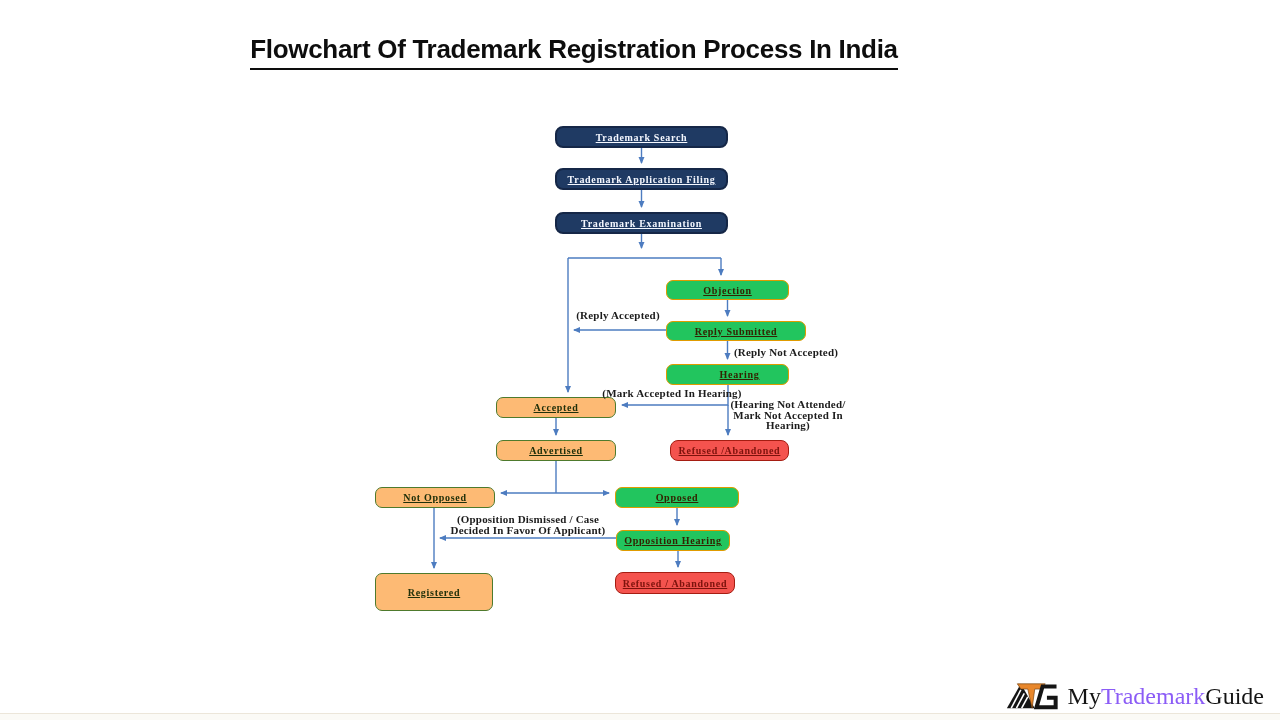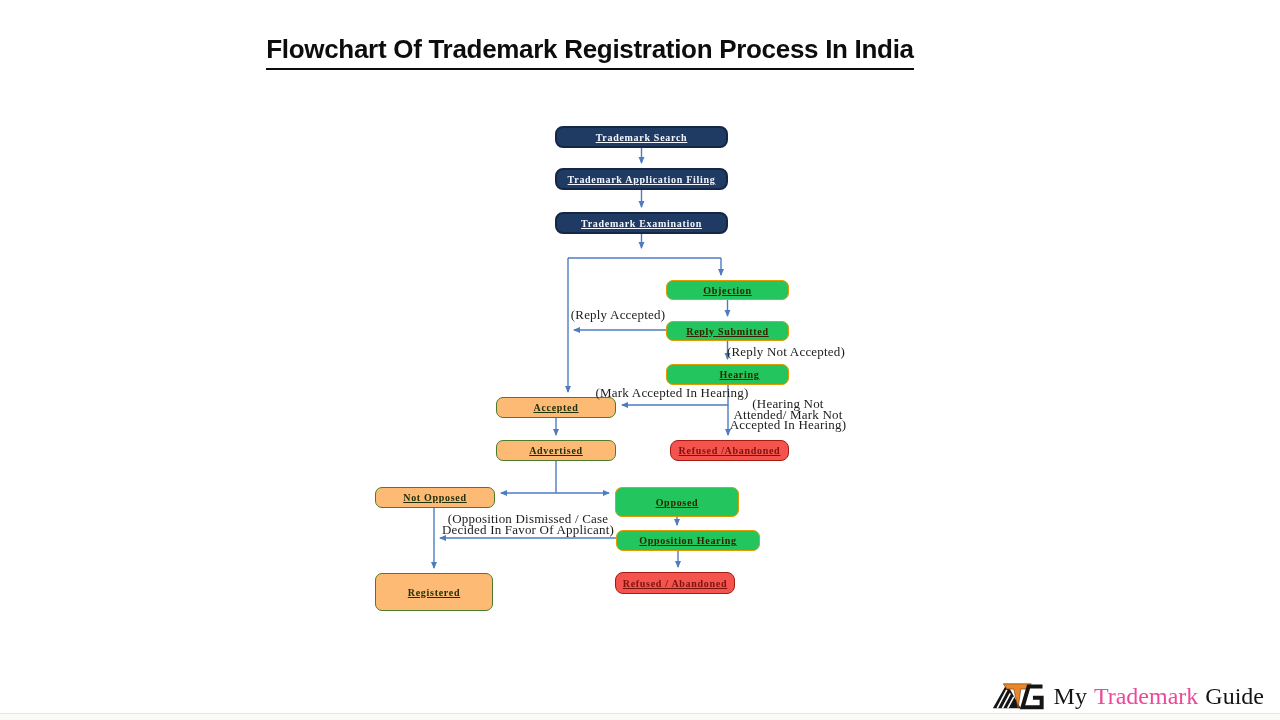--- a/index.html
+++ b/index.html
@@ -1,21 +1,21 @@
 <!DOCTYPE html>
 <html><head>
 <meta charset="utf-8">
 <style>
   html,body{margin:0;padding:0;}
   body{
     width:1280px;height:720px;position:relative;overflow:hidden;
     background:#ffffff;font-family:"Liberation Sans",sans-serif;
   }
   
-  .title-wrap{position:absolute;top:34px;left:16px;width:1148px;text-align:center;}
+  .title-wrap{position:absolute;top:34px;left:0;width:1148px;text-align:center;}
   .title{
     display:inline-block;font-family:"Liberation Sans",sans-serif;
     font-size:26px;font-weight:bold;color:#0d0d0d;letter-spacing:-0.3px;
     border-bottom:2.5px solid #0d0d0d;padding-bottom:3px;
   }
   
   svg.flow{position:absolute;left:0;top:0;}
   
   .node{
     position:absolute;box-sizing:border-box;display:flex;align-items:center;justify-content:center;
@@ -23,48 +23,48 @@
     letter-spacing:0.7px;white-space:nowrap;border-radius:7px;text-decoration:underline;
   }
   .navy {background:#1f3a63;border:2px solid #152747;color:#f5f8ff;border-radius:8px;}
   .yellow{background:#22c55e;border:1.5px solid #e09b00;color:#332301;}
   .green {background:#fdba74;border:1.5px solid #4e7a2d;color:#20300a;}
   .red   {background:#f4534e;border:1.5px solid #a51d12;color:#7c120c;border-radius:8px;}
   .n0 {left:555px;top:126px;width:173px;height:22px;}
   .n1 {left:555px;top:168px;width:173px;height:22px;}
   .n2 {left:555px;top:212px;width:173px;height:22px;}
   .n3 {left:666px;top:280px;width:123px;height:20px;}
-  .n4 {left:666px;top:321px;width:123px;height:20px;}
+  .n4 {left:666px;top:321px;width:140px;height:20px;}
   .n5 {left:666px;top:364px;width:123px;height:21px;padding-left:24px;}
   .n6 {left:496px;top:397px;width:120px;height:21px;}
   .n7 {left:670px;top:440px;width:119px;height:21px;}
   .n8 {left:496px;top:440px;width:120px;height:21px;}
   .n9 {left:375px;top:487px;width:120px;height:21px;}
-  .n10{left:615px;top:487px;width:124px;height:30px;}
-  .n11{left:616px;top:530px;width:144px;height:21px;}
+  .n10{left:615px;top:487px;width:124px;height:21px;}
+  .n11{left:616px;top:530px;width:114px;height:21px;}
   .n12{left:375px;top:573px;width:118px;height:38px;}
   .n13{left:615px;top:572px;width:120px;height:22px;}
   
   .elabel{
-    position:absolute;font-family:"Liberation Serif",serif;font-weight:normal;
-    font-size:13px;line-height:10.5px;color:#1c1c1c;letter-spacing:0.2px;
+    position:absolute;font-family:"Liberation Serif",serif;font-weight:bold;
+    font-size:11px;line-height:10.5px;color:#1c1c1c;letter-spacing:0.2px;
     text-align:center;transform:translateX(-50%);white-space:nowrap;
   }
   .l-reply-accepted {left:618px;top:310px;}
   .l-reply-not-accepted {left:786px;top:347px;}
   .l-mark-accepted {left:672px;top:388px;}
   .l-hearing-not-attended {left:788px;top:399px;width:122px;white-space:normal;}
   .l-opposition-dismissed {left:528px;top:514px;width:182px;white-space:normal;}
   
   .logo{position:absolute;top:680px;right:16px;display:flex;align-items:center;gap:8px;}
   .logo-text{
     font-family:"Liberation Serif",serif;font-size:24px;color:#141414;
-    display:flex;gap:7px;align-items:baseline;white-space:nowrap;
+    display:flex;align-items:baseline;white-space:nowrap;
   }
-  .logo-text .accent{color:#ec4899;}
+  .logo-text .accent{color:#8b5cf6;}
   .bottom-line{position:absolute;left:0;top:713px;width:1280px;height:1px;background:#ece6da;}
   .bottom-strip{position:absolute;left:0;top:714px;width:1280px;height:6px;background:#fbfaf6;}
 </style>
 </head>
 <body>
 
 <div class="title-wrap">
   <span class="title">Flowchart Of Trademark Registration Process In India</span>
 </div>
 

